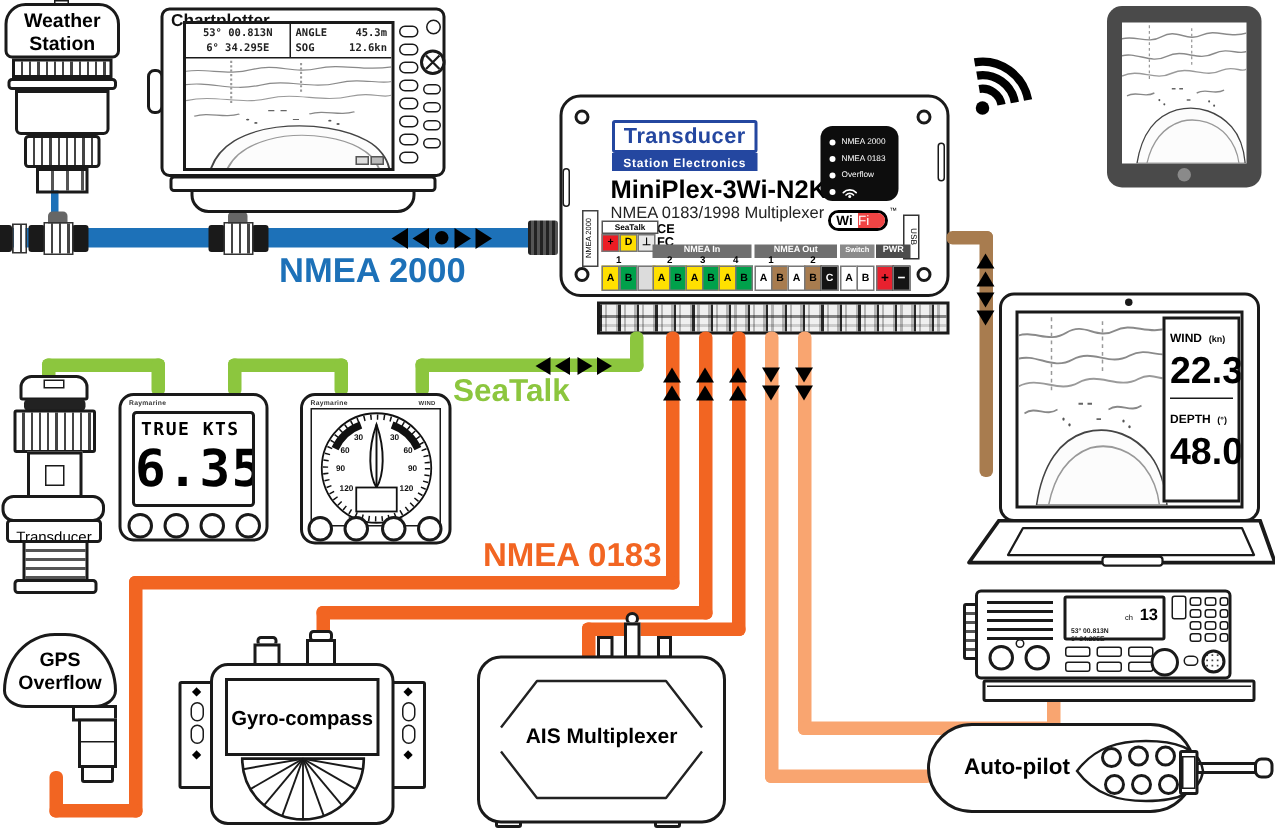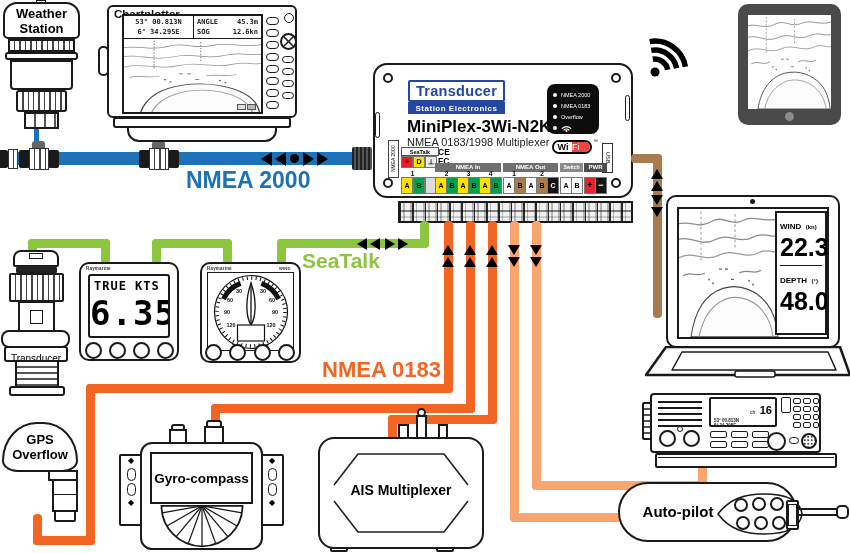--- a/index.html
+++ b/index.html
@@ -465,21 +465,21 @@
 </div>
 
 <div>
   <div class="bx striph" style="left:642px;top:402px;width:10px;height:38px;border-radius:2px"></div>
   <div class="bx" style="left:650px;top:393px;width:171px;height:60px;border-width:2.5px;border-radius:4px"></div>
   <div class="abs" style="left:658px;top:399px;width:44px;height:29px;background:repeating-linear-gradient(180deg,#fff 0 2px,#1a1a1a 2px 3.5px,#fff 3.5px 6px)"></div>
   <div class="knob" style="left:659px;top:430px;width:17px;height:17px"></div>
   <div class="knob" style="left:683px;top:430px;width:17px;height:17px"></div>
   <div class="knob" style="left:677px;top:426px;width:6px;height:6px;border-width:1.5px"></div>
   <div class="bx" style="left:709px;top:397px;width:68px;height:30px;border-radius:2px;padding:1px 3px">
-    <div style="text-align:right"><span style="font-size:5px">ch</span> <span style="font-size:11px;font-weight:bold">16</span></div>
+    <div style="text-align:right"><span style="font-size:5px">ch</span> <span style="font-size:11px;font-weight:bold">13</span></div>
     <div style="font-size:4.5px;font-weight:bold;color:#222">53° 00.813N</div>
     <div style="font-size:4.5px;font-weight:bold;color:#222">6° 34.295E</div>
   </div>
   <div class="key" style="left:710px;top:431px;width:17px;height:7px"></div>
   <div class="key" style="left:731px;top:431px;width:17px;height:7px"></div>
   <div class="key" style="left:752px;top:431px;width:17px;height:7px"></div>
   <div class="key" style="left:710px;top:441px;width:17px;height:7px"></div>
   <div class="key" style="left:731px;top:441px;width:17px;height:7px"></div>
   <div class="key" style="left:752px;top:441px;width:17px;height:7px"></div>
   <div class="key" style="left:781px;top:397px;width:10px;height:16px"></div>

